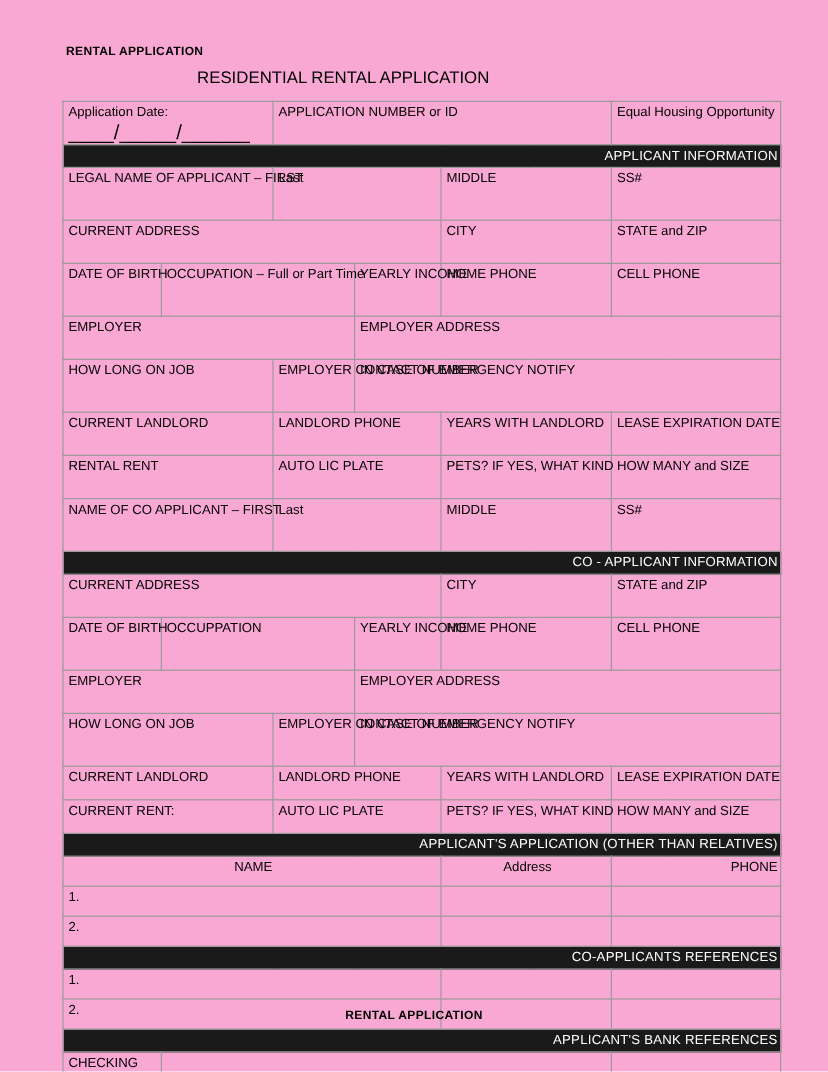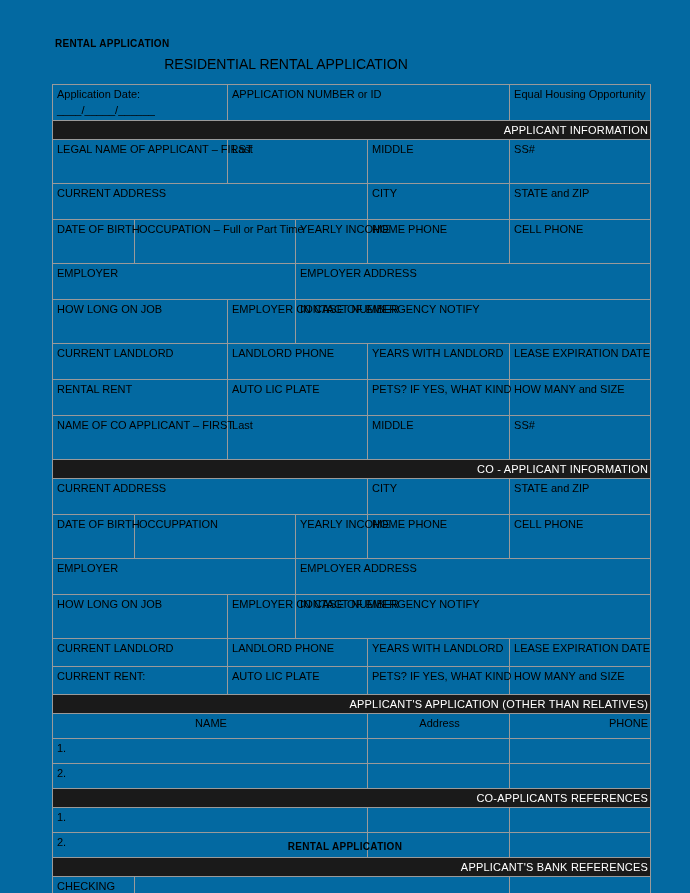--- a/index.html
+++ b/index.html
@@ -13,21 +13,21 @@
     font-family: "Liberation Sans", sans-serif;
     color: #000000;
     position: relative;
     overflow: hidden;
   }
   .page {
     position: absolute;
     left: 0; top: 0;
     width: 690px;
     height: 893px;
-    background: #0369a1;
+    background: #f9a8d4;
   }
   .hdr-left {
     position: absolute;
     left: 55px;
     top: 38px;
     font-size: 10px;
     font-weight: bold;
     letter-spacing: 0.3px;
   }
   .doc-title {
@@ -81,21 +81,21 @@
   }
   td.wrapcell { white-space: normal; }
   .h-tall { height: 38px; }
   .h-med  { height: 30px; margin-left: 44px; }
   .h-row  { height: 22px; }
   .h-ref  { height: 19px; }
 
   .date-line {
     display: block;
     margin-top: 3px;
-    font-size: 11px;
+    font-size: 17px;
     letter-spacing: 0px;
     white-space: pre;
   }
   .overflow-label {
     position: relative;
     display: inline-block;
     white-space: nowrap;
   }
 </style>
 </head>

